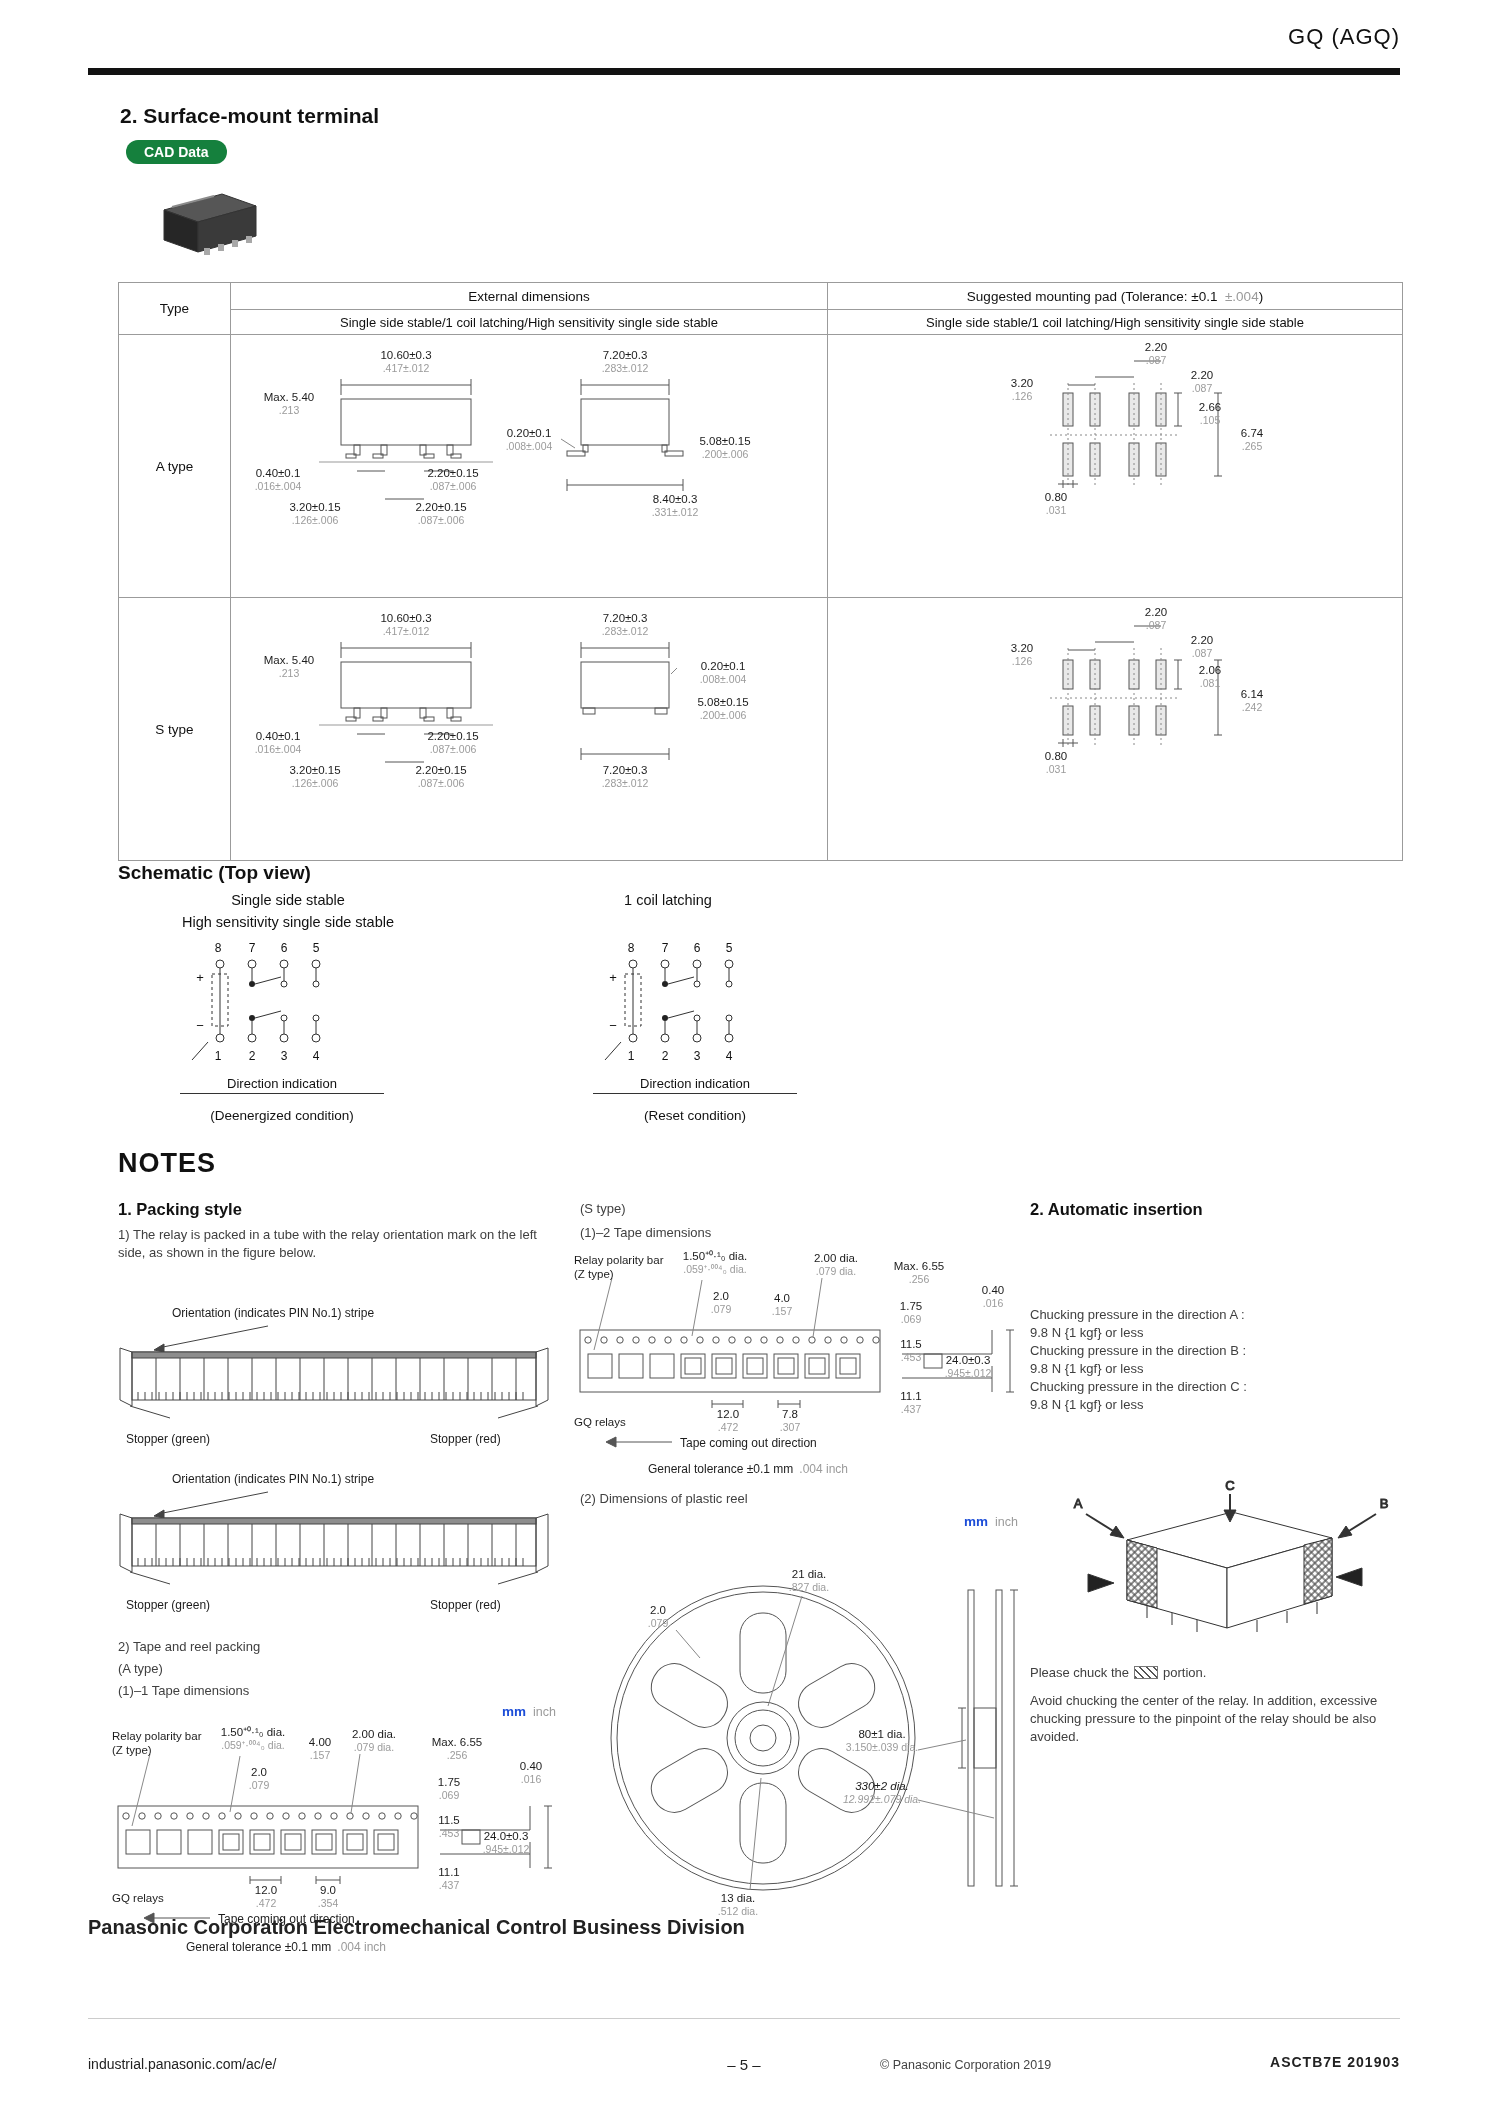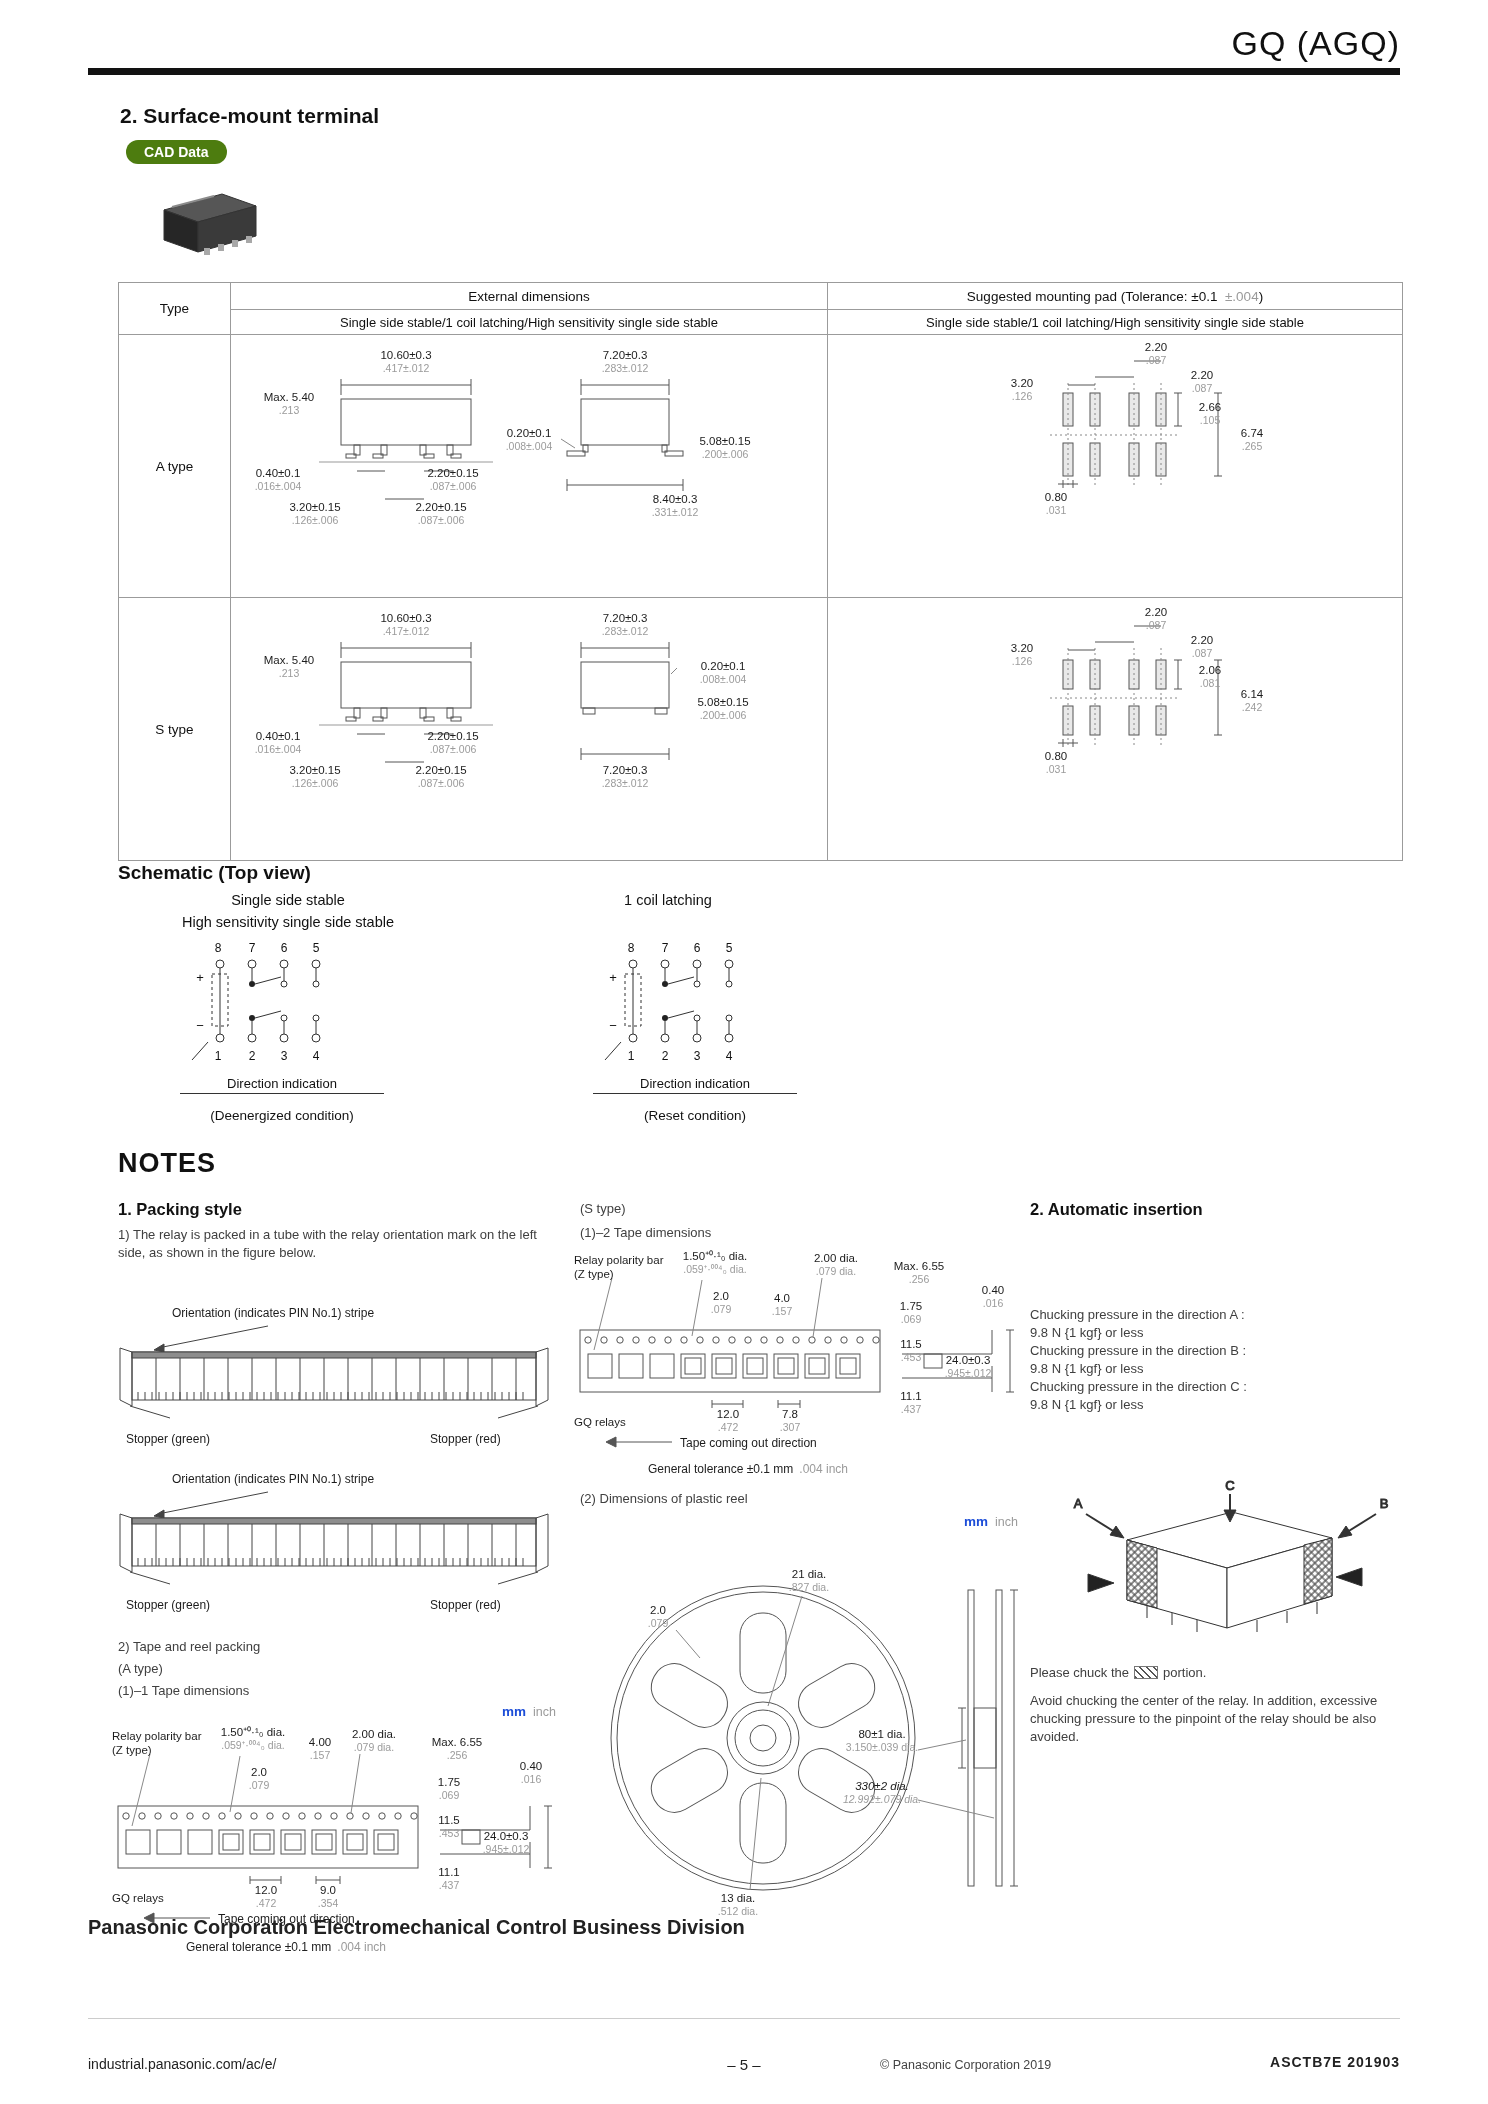--- a/index.html
+++ b/index.html
@@ -1,24 +1,24 @@
 <!DOCTYPE html>
 <html><head>
 <meta charset="utf-8">
 <style>
   * { margin:0; padding:0; box-sizing:border-box; }
   html,body { background:#fff; }
   body { font-family:"Liberation Sans", sans-serif; color:#111; }
   .page { position:relative; width:1488px; height:2104px; background:#fff; overflow:hidden; }
   .abs { position:absolute; }
   .gray { color:#9a9a9a; }
-  .brand { position:absolute; top:24px; right:88px; font-size:34px; letter-spacing:1px; color:#101010; }
+  .brand { position:absolute; top:24px; right:88px; font-size:22px; letter-spacing:1px; color:#101010; }
   .brand-bar { position:absolute; left:88px; right:88px; top:68px; height:7px; background:#121212; }
   .sec-title { position:absolute; left:120px; top:104px; font-size:21px; font-weight:bold; }
-  .cad-badge { position:absolute; left:126px; top:140px; background:#4d7c0f; color:#fff; font-size:14px; font-weight:bold; padding:4px 18px; border-radius:15px; }
+  .cad-badge { position:absolute; left:126px; top:140px; background:#15803d; color:#fff; font-size:14px; font-weight:bold; padding:4px 18px; border-radius:15px; }
   .dimtable { position:absolute; left:118px; top:282px; border-collapse:collapse; table-layout:fixed; }
   .dimtable td { border:1px solid #9b9b9b; font-size:13.5px; text-align:center; vertical-align:middle; padding:0; color:#111; }
   .dimtable tr.h1 td { height:27px; }
   .dimtable tr.h2 td { height:25px; font-size:13px; }
   .cellwrap { position:relative; width:100%; height:262px; overflow:hidden; }
   .dim { position:absolute; font-size:11.5px; line-height:1.15; text-align:center; white-space:nowrap; color:#1c1c1c; }
   .dim .mm { display:block; }
   .dim .in { display:block; color:#9b9b9b; font-size:10.5px; }
   .units { position:absolute; font-size:13.5px; white-space:nowrap; }
   .units .mm { display:inline; font-weight:bold; color:#1d4ed8; }

